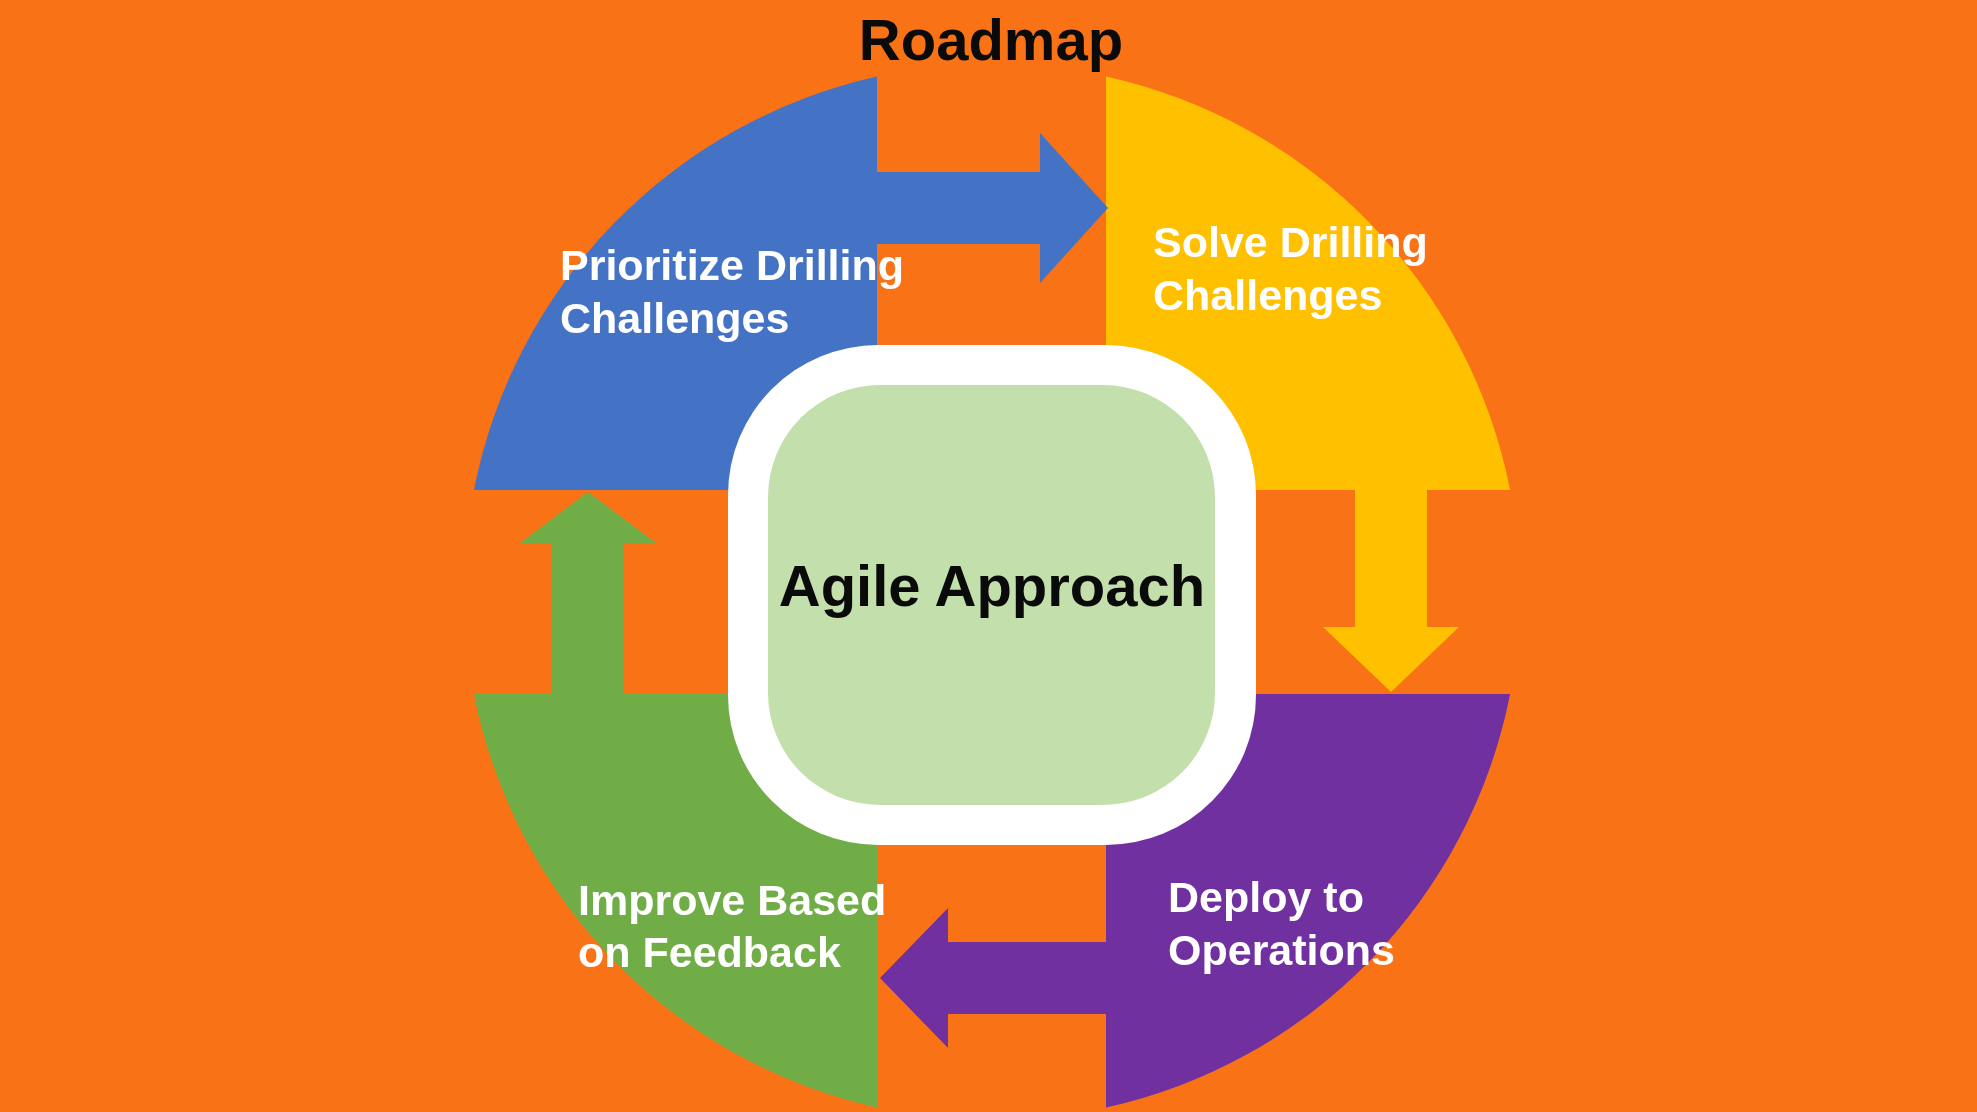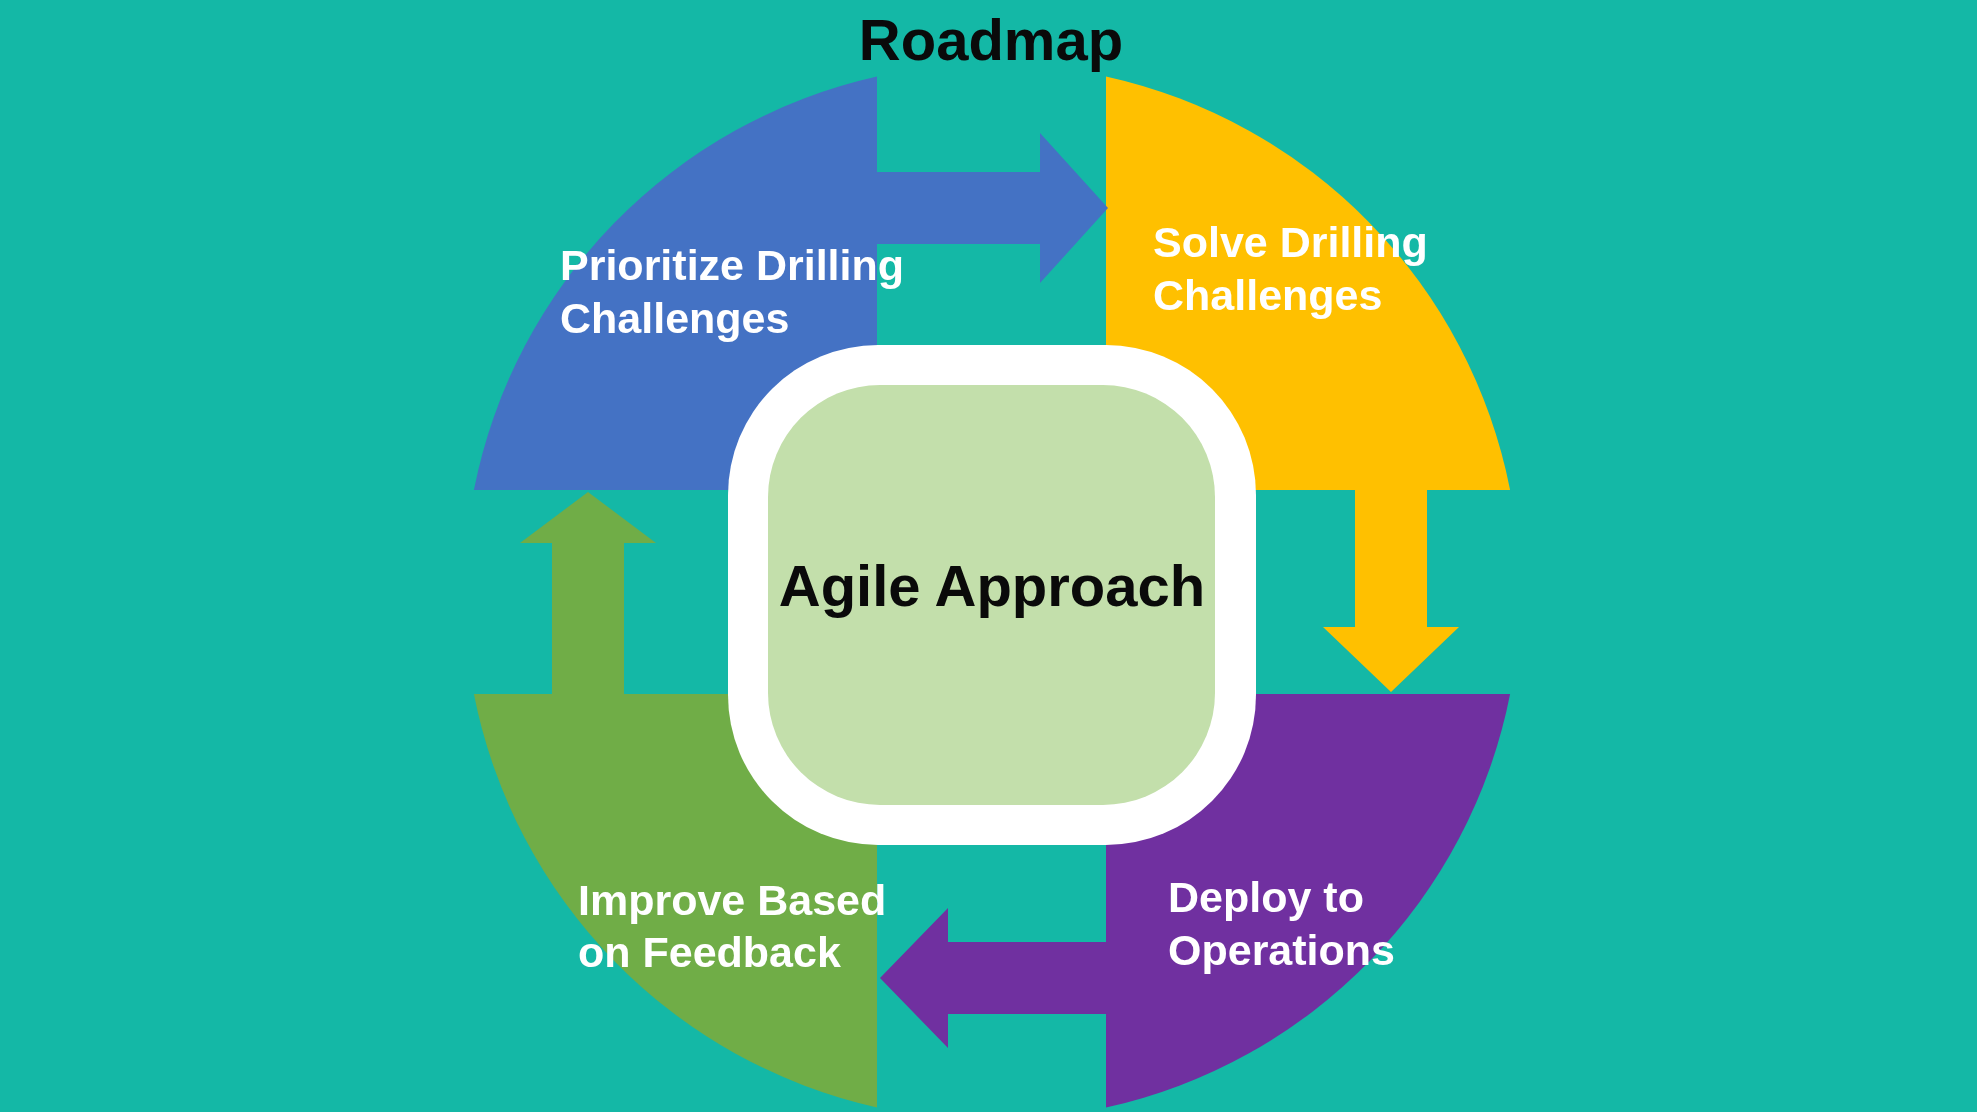--- a/index.html
+++ b/index.html
@@ -6,21 +6,21 @@
     margin: 0;
     padding: 0;
     background: #ffffff;
     width: 100%;
     height: 100%;
   }
   .stage {
     position: relative;
     width: 1977px;
     height: 1112px;
-    background: #14b8a6;
+    background: #f97316;
     overflow: hidden;
     font-family: "Liberation Sans", sans-serif;
   }
   svg { display: block; }
   .title-text {
     font-family: "Liberation Sans", sans-serif;
     font-size: 58px;
     font-weight: 700;
     fill: #0a0a0a;
   }

